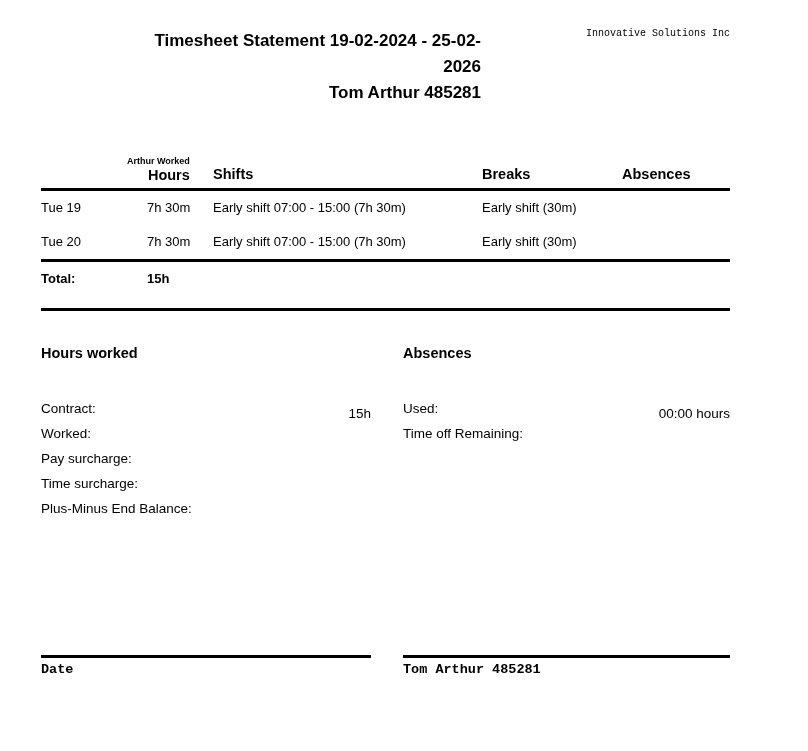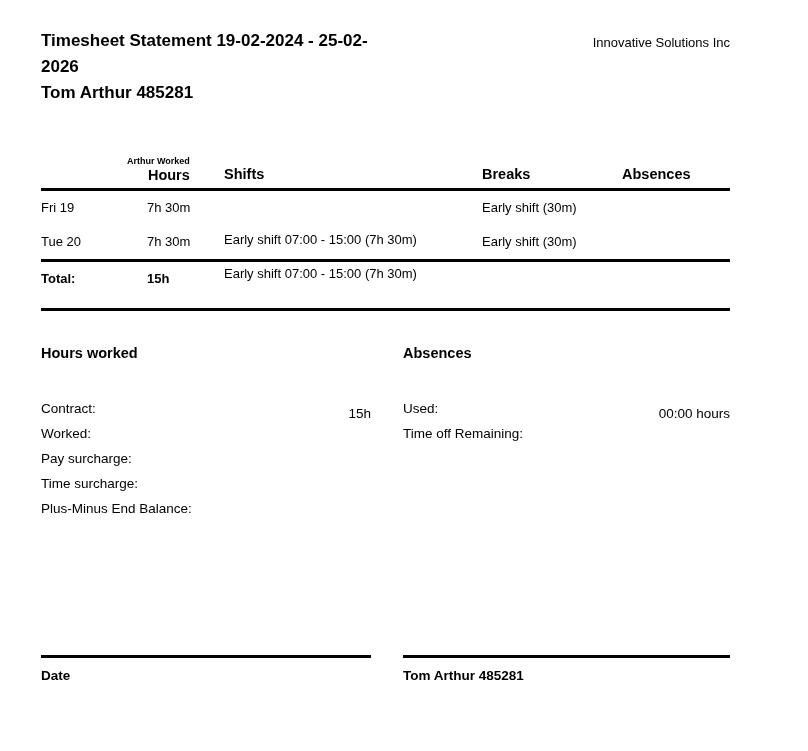--- a/index.html
+++ b/index.html
@@ -33,28 +33,29 @@
   .doc-title {
     position: absolute;
     left: 0;
     top: 0;
     width: 440px;
     font-size: 17px;
     font-weight: bold;
     line-height: 26px;
     letter-spacing: 0px;
   }
-  .title-line { display: block; }
+  .title-line { display: block; text-align: right; }
   .company {
     position: absolute;
     right: 0;
-    top: 7px;
-    font-size: 13px;
+    top: 0;
+    font-size: 10px;
     font-weight: normal;
     white-space: nowrap;
+    font-family: Liberation Mono, monospace;
   }
 
   
   .table {
     position: absolute;
     left: 41px;
     top: 142px;
     width: 689px;
   }
   .rule {
@@ -77,21 +78,21 @@
     white-space: nowrap;
   }
   .th {
     font-size: 14.5px;
     font-weight: bold;
     bottom: 6px;
     top: auto;
   }
   .c-day   { left: 0px; }
   .c-hours { left: 86px; margin-left: 20px; }
-  .c-shift { left: 183px; margin-top: 32px; }
+  .c-shift { left: 172px; }
   .c-break { left: 441px; }
   .c-abs   { left: 581px; }
 
   .hours-head {
     position: absolute;
     left: 86px;
     bottom: 4px;
     line-height: 1;
   }
   .hours-sup {
@@ -159,24 +160,25 @@
     top: 655px;
   }
   .sig-left  { left: 41px;  width: 330px; }
   .sig-right { left: 403px; width: 327px; }
   .sig-rule {
     height: 3px;
     background: #000000;
     width: 100%;
   }
   .sig-label {
-    margin-top: 10px;
+    margin-top: 4px;
     font-size: 13.5px;
     font-weight: bold;
     white-space: nowrap;
+    font-family: Liberation Mono, monospace;
   }
 </style>
 </head>
 <body>
 
 <div class="page">
 
   <div class="header">
     <div class="doc-title">
       <span class="title-line">Timesheet Statement 19-02-2024 - 25-02-</span>
@@ -195,21 +197,21 @@
         <span class="hours-main">Hours</span>
       </div>
       <div class="cell th c-shift">Shifts</div>
       <div class="cell th c-break">Breaks</div>
       <div class="cell th c-abs">Absences</div>
     </div>
 
     <div class="rule"></div>
 
     <div class="trow">
-      <div class="cell c-day">Fri 19</div>
+      <div class="cell c-day">Tue 19</div>
       <div class="cell c-hours">7h 30m</div>
       <div class="cell c-shift">Early shift 07:00 - 15:00 (7h 30m)</div>
       <div class="cell c-break">Early shift (30m)</div>
       <div class="cell c-abs"></div>
     </div>
 
     <div class="trow">
       <div class="cell c-day">Tue 20</div>
       <div class="cell c-hours">7h 30m</div>
       <div class="cell c-shift">Early shift 07:00 - 15:00 (7h 30m)</div>

